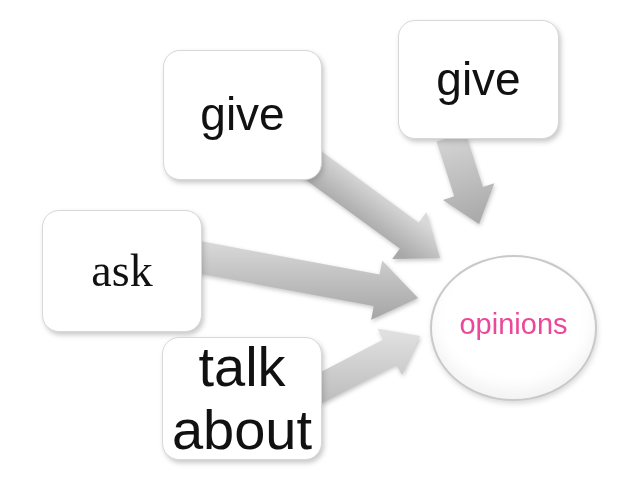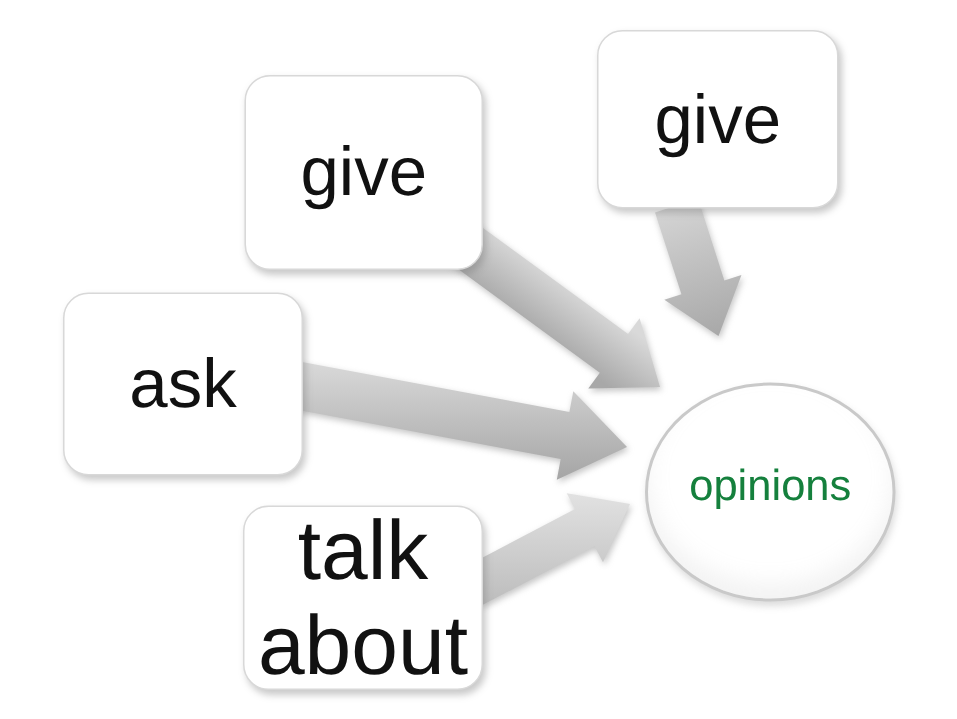--- a/index.html
+++ b/index.html
@@ -47,27 +47,27 @@
     left: 430px; top: 255px;
     width: 163px; height: 142px;
     background: #ffffff;
     border: 2px solid #c9c9c9;
     border-radius: 50%;
     box-shadow: 1px 3px 5px rgba(140,140,140,0.30),
                 inset 0 -10px 14px rgba(190,190,190,0.18);
     display: flex;
     align-items: center;
     justify-content: center;
-    color: #15803d;
+    color: #ec4899;
     font-size: 29px;
   }
   .node-circle .label { padding-bottom: 8px; }
   .box-give  { left: 358px; top: 20px;  width: 159px; height: 117px; margin-left: 40px; }
   .box-have  { left: 163px; top: 50px;  width: 157px; height: 128px; }
-  .box-ask   { left: 42px;  top: 195px; width: 158px; height: 120px; }
+  .box-ask   { left: 42px;  top: 210px; width: 158px; height: 120px; font-family: Liberation Serif, serif; }
   .box-talk  { left: 162px; top: 337px; width: 158px; height: 121px; font-size: 56px; }
 </style>
 </head>
 <body>
 
 <div class="canvas">
 
   <svg class="arrows-layer" viewBox="0 0 638 479" xmlns="http://www.w3.org/2000/svg">
     <defs>
       <linearGradient id="grad-have" gradientUnits="userSpaceOnUse" x1="306.8" y1="135.9" x2="283.2" y2="168.1">

